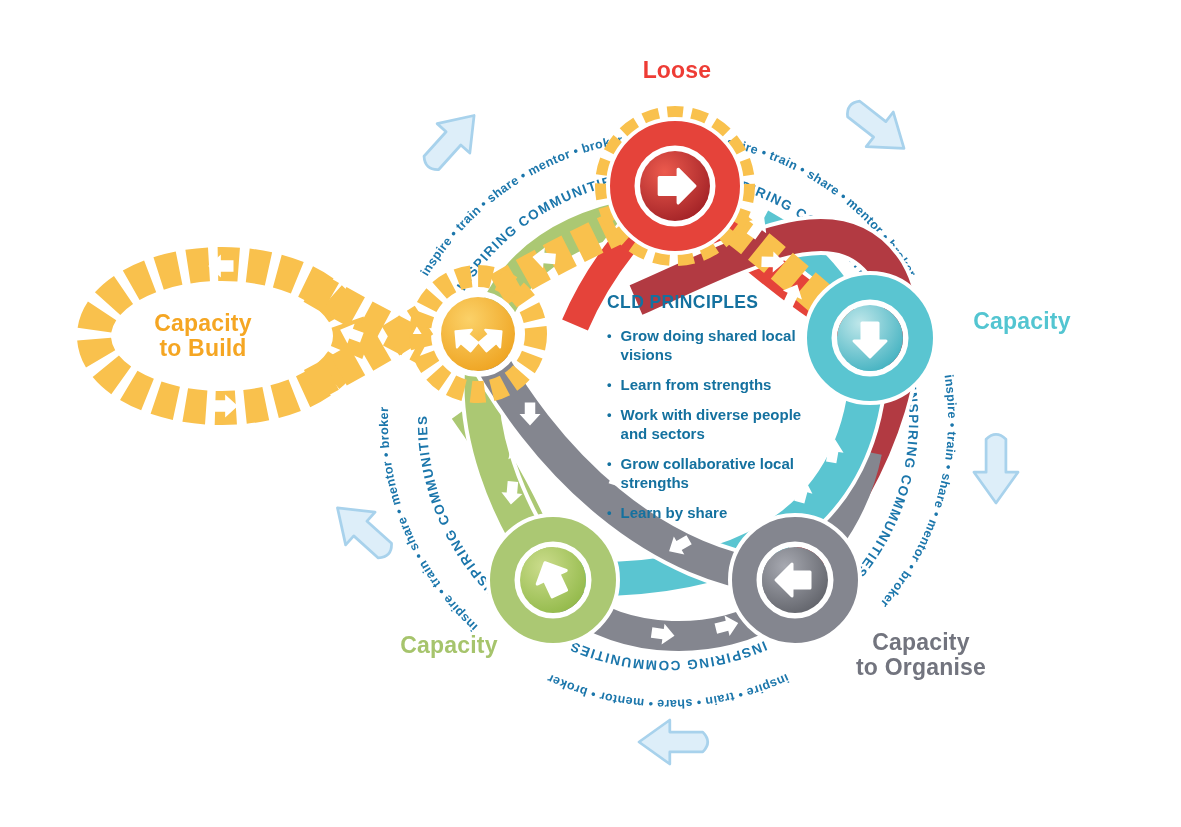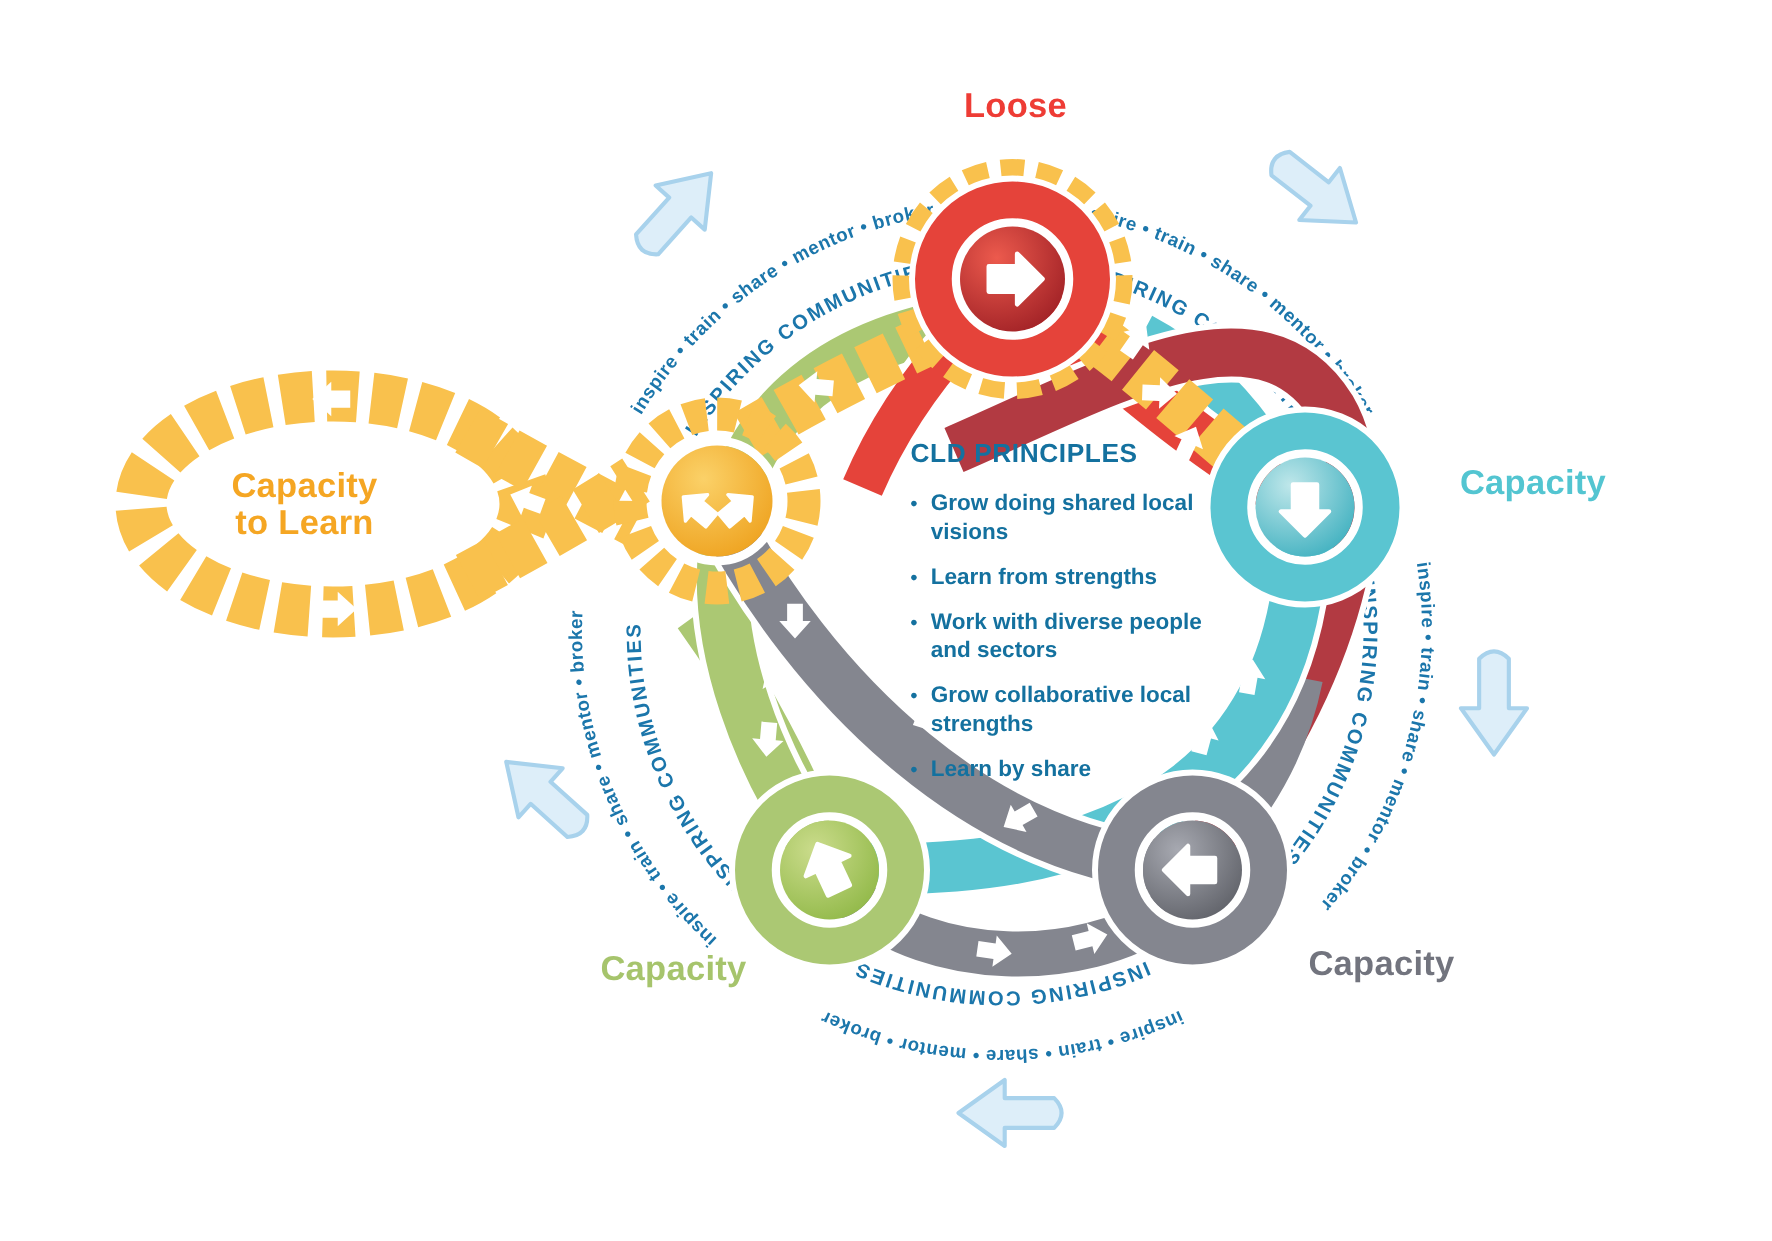--- a/index.html
+++ b/index.html
@@ -202,27 +202,28 @@
     <use href="#na" transform="translate(466,340) rotate(-140) scale(0.72)" fill="#ffffff" stroke="#ffffff" stroke-width="3" stroke-linejoin="round"></use>
     <use href="#na" transform="translate(491,340) rotate(-40) scale(0.72)" fill="#ffffff" stroke="#ffffff" stroke-width="3" stroke-linejoin="round"></use>
   </g>
 </svg>
 
   <div class="cap-label" id="lab-loose">
     <div>Loose</div>
   </div>
   <div class="cap-label" id="lab-grow">
     <div>Capacity</div>
-    <div>to Learn</div>
+    <div>to Build</div>
   </div>
   <div class="cap-label" id="lab-act">
     <div>Capacity</div>
   </div>
   <div class="cap-label" id="lab-organise">
     <div>Capacity</div>
+    <div>to Organise</div>
   </div>
   <div class="cap-label" id="lab-collab">
     <div>Capacity</div>
   </div>
 
   <div class="center-block">
     <div class="cld-heading">CLD PRINCIPLES</div>
     <div class="bullet">
       <span class="dot">•</span>
       <span>Grow doing shared local visions</span>

